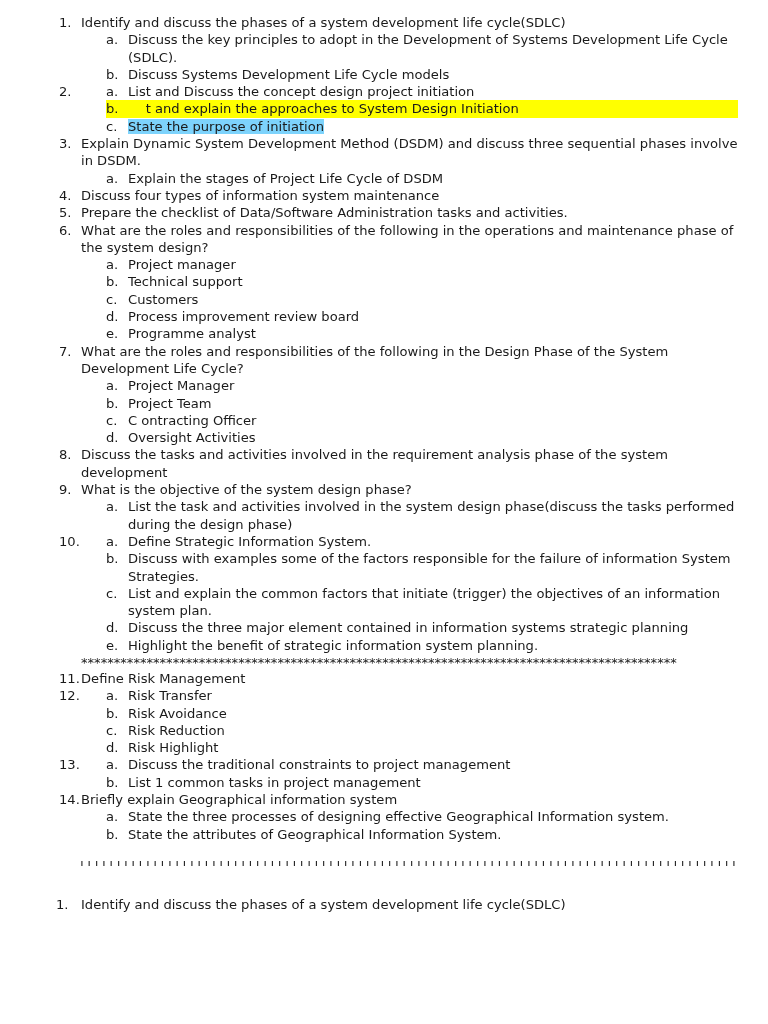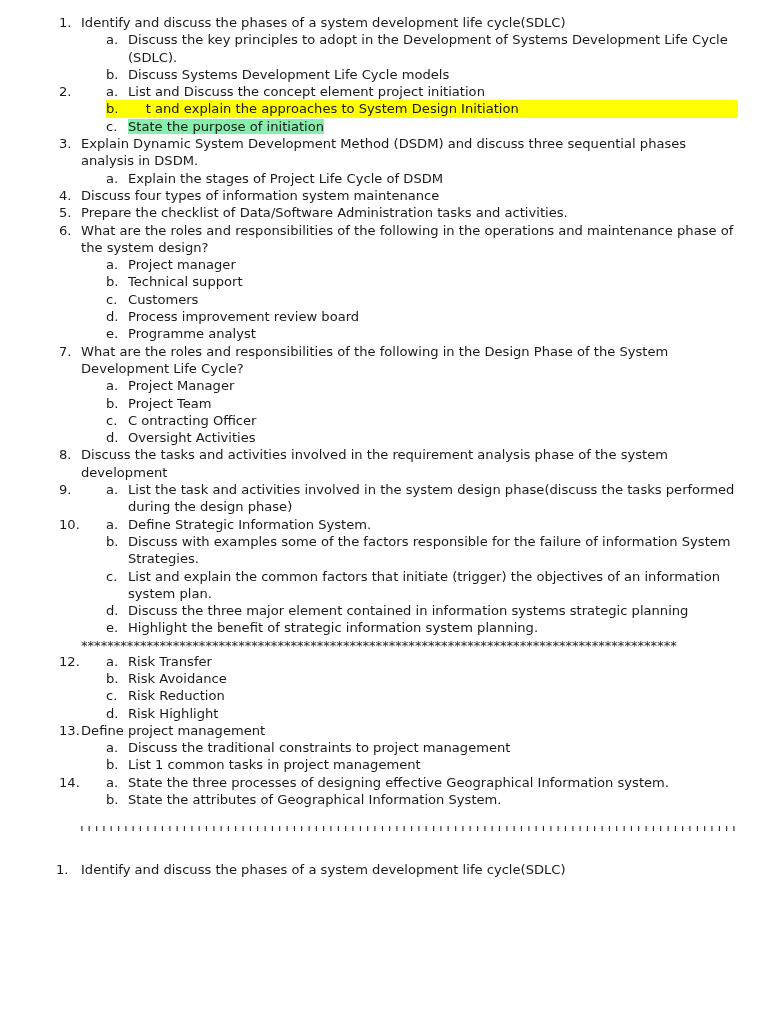--- a/index.html
+++ b/index.html
@@ -65,21 +65,21 @@
   }
   ol.level2 > li > .marker {
     position: absolute;
     left: 25px;
     top: 0;
     width: 40px;
     white-space: pre;
   }
 
   .hl {
-    background: #86efac;
+    background: #7dd3fc;
   }
   li.hl-full > .marker,
   li.hl-full > .itemtext {
     background: #ffff00;
   }
 
   .sep-stars {
     font-size: 13.1px;
     line-height: 15px;
     letter-spacing: 0px;
@@ -136,35 +136,35 @@
             <span class="marker">b.</span>
             <span class="itemtext">Discuss Systems Development Life Cycle models</span>
           </li>
         </ol>
       </li>
       <li>
         <span class="marker">2.</span>
         <ol class="level2">
           <li>
             <span class="marker">a.</span>
-            <span class="itemtext">List and Discuss the concept element project initiation</span>
+            <span class="itemtext">List and Discuss the concept design project initiation</span>
           </li>
           <li class="hl-full">
             <span class="marker">b.</span>
             <span class="itemtext">List and explain the approaches to System Design Initiation</span>
           </li>
           <li>
             <span class="marker">c.</span>
             <span class="itemtext"><span class="hl">State the purpose of initiation</span></span>
           </li>
         </ol>
       </li>
       <li>
         <span class="marker">3.</span>
-        <span class="itemtext">Explain Dynamic System Development Method (DSDM) and discuss three sequential phases analysis in DSDM.</span>
+        <span class="itemtext">Explain Dynamic System Development Method (DSDM) and discuss three sequential phases involve in DSDM.</span>
         <ol class="level2">
           <li>
             <span class="marker">a.</span>
             <span class="itemtext">Explain the stages of Project Life Cycle of DSDM</span>
           </li>
         </ol>
       </li>
       <li>
         <span class="marker">4.</span>
         <span class="itemtext">Discuss four types of information system maintenance</span>
@@ -220,20 +220,21 @@
             <span class="itemtext">Oversight Activities</span>
           </li>
         </ol>
       </li>
       <li>
         <span class="marker">8.</span>
         <span class="itemtext">Discuss the tasks and activities involved in the requirement analysis phase of the system development</span>
       </li>
       <li>
         <span class="marker">9.</span>
+        <span class="itemtext">What is the objective of the system design phase?</span>
         <ol class="level2">
           <li>
             <span class="marker">a.</span>
             <span class="itemtext">List the task and activities involved in the system design phase(discuss the tasks performed during the design phase)</span>
           </li>
         </ol>
       </li>
       <li class="wide">
         <span class="marker">10.</span>
         <ol class="level2">
@@ -254,20 +255,24 @@
             <span class="itemtext">Discuss the three major element contained in information systems strategic planning</span>
           </li>
           <li>
             <span class="marker">e.</span>
             <span class="itemtext">Highlight the benefit of strategic information system planning.</span>
           </li>
         </ol>
       </li>
       <div class="sep-stars">*******************************************************************************************</div>
       <li class="wide">
+        <span class="marker">11.</span>
+        <span class="itemtext">Define Risk Management</span>
+      </li>
+      <li class="wide">
         <span class="marker">12.</span>
         <ol class="level2">
           <li>
             <span class="marker">a.</span>
             <span class="itemtext">Risk Transfer</span>
           </li>
           <li>
             <span class="marker">b.</span>
             <span class="itemtext">Risk Avoidance</span>
           </li>
@@ -276,34 +281,34 @@
             <span class="itemtext">Risk Reduction</span>
           </li>
           <li>
             <span class="marker">d.</span>
             <span class="itemtext">Risk Highlight</span>
           </li>
         </ol>
       </li>
       <li class="wide">
         <span class="marker">13.</span>
-        <span class="itemtext">Define project management</span>
         <ol class="level2">
           <li>
             <span class="marker">a.</span>
             <span class="itemtext">Discuss the traditional constraints to project management</span>
           </li>
           <li>
             <span class="marker">b.</span>
             <span class="itemtext">List 1 common tasks in project management</span>
           </li>
         </ol>
       </li>
       <li class="wide">
         <span class="marker">14.</span>
+        <span class="itemtext">Briefly explain Geographical information system</span>
         <ol class="level2">
           <li>
             <span class="marker">a.</span>
             <span class="itemtext">State the three processes of designing effective Geographical Information system.</span>
           </li>
           <li>
             <span class="marker">b.</span>
             <span class="itemtext">State the attributes of Geographical Information System.</span>
           </li>
         </ol>

